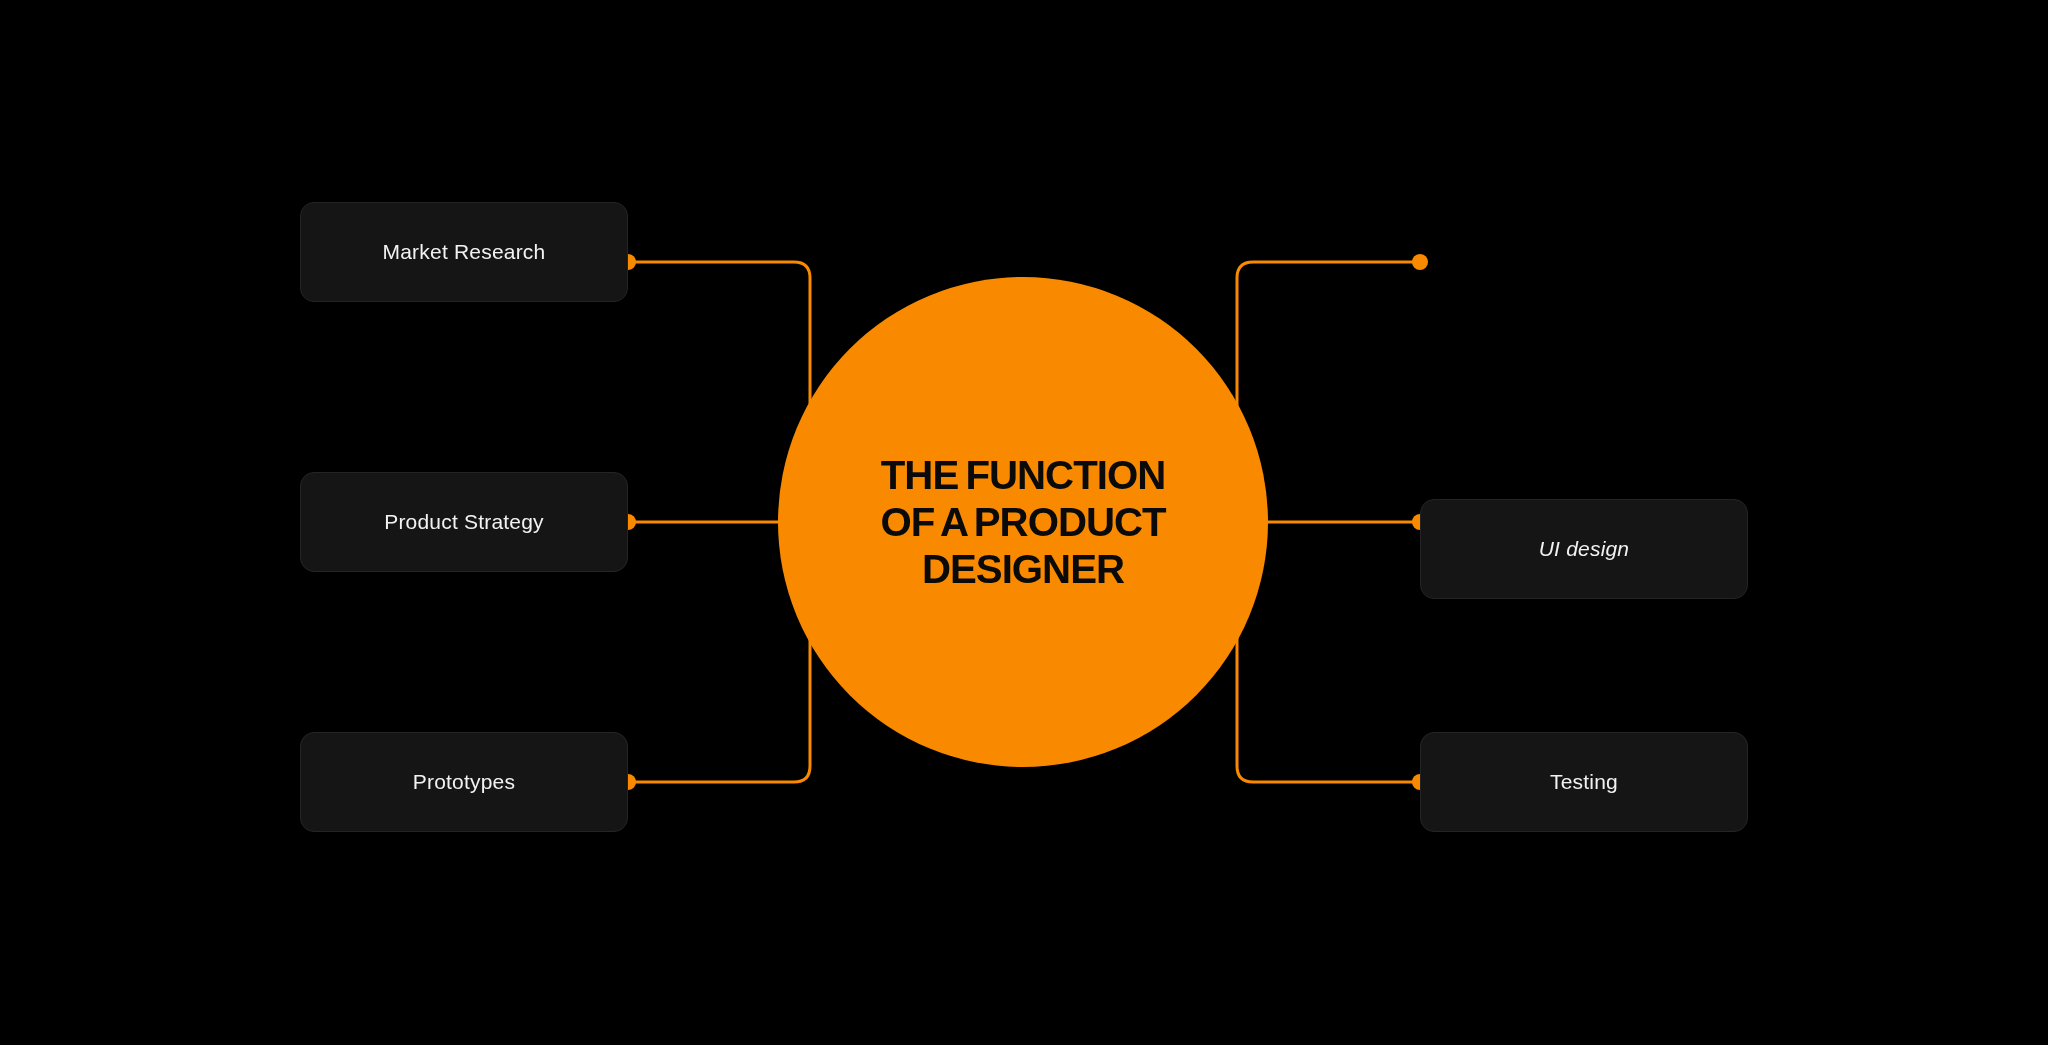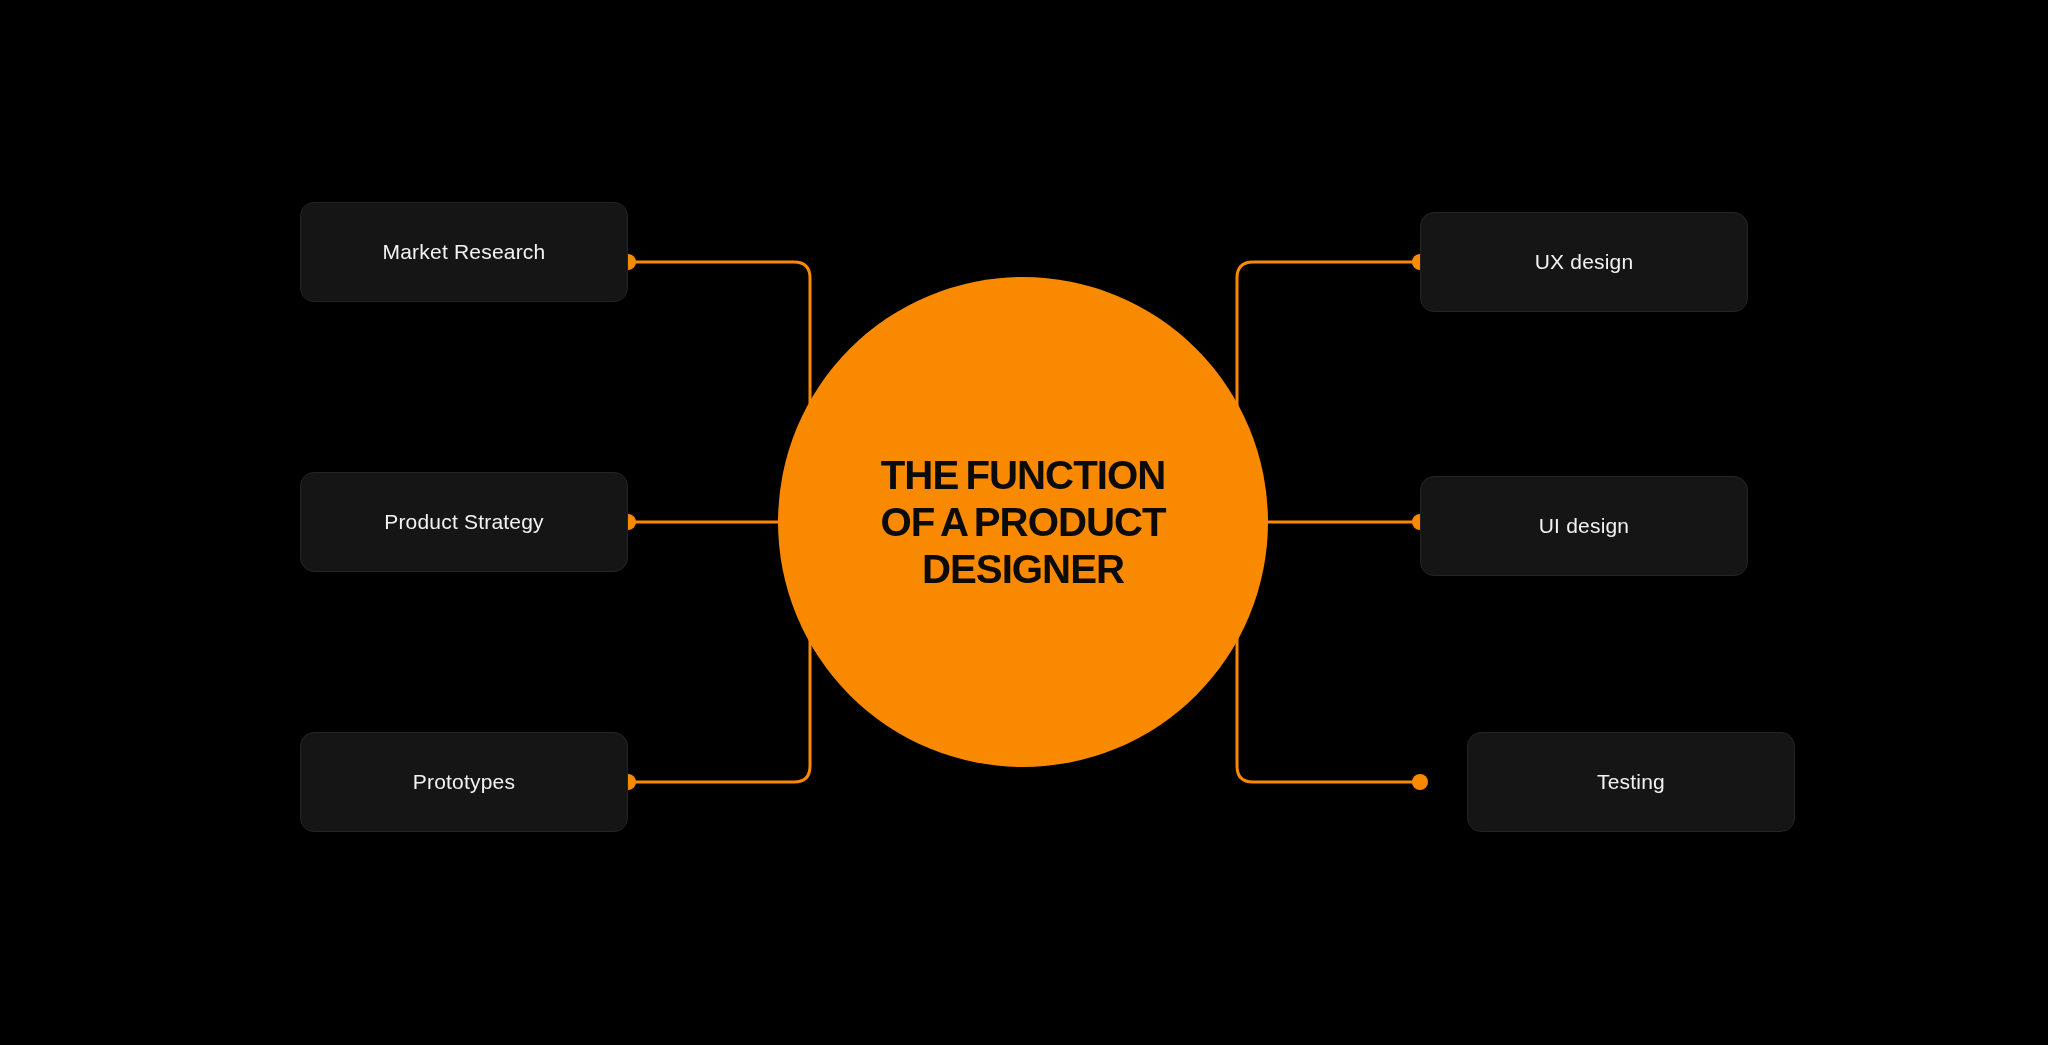--- a/index.html
+++ b/index.html
@@ -34,22 +34,22 @@
   .node span{
     color:var(--node-text);
     font-size:21px;
     letter-spacing:0.2px;
     white-space:nowrap;
   }
   .n-l1{left:300px;top:202px;}
   .n-l2{left:300px;top:472px;}
   .n-l3{left:300px;top:732px;}
   .n-r1{left:1420px;top:212px;}
-  .n-r2{left:1420px;top:476px;}
-  .n-r3{left:1420px;top:732px;margin-left:47px;}
+  .n-r2{left:1420px;top:499px;font-style:italic;}
+  .n-r3{left:1420px;top:732px;}
   .center-title{
     position:absolute;
     left:823px;top:452px;width:400px;
     text-align:center;
     color:var(--center-text);
     font-size:41px;
     font-weight:bold;
     line-height:47px;
     letter-spacing:-1px;
     word-spacing:-3px;
@@ -83,23 +83,20 @@
   <div class="node n-l1">
     <span>Market Research</span>
   </div>
   <div class="node n-l2">
     <span>Product Strategy</span>
   </div>
   <div class="node n-l3">
     <span>Prototypes</span>
   </div>
 
-  <div class="node n-r1">
-    <span>UX design</span>
-  </div>
   <div class="node n-r2">
     <span>UI design</span>
   </div>
   <div class="node n-r3">
     <span>Testing</span>
   </div>
 
   <div class="center-title">
     <div>THE FUNCTION</div>
     <div>OF A PRODUCT</div>

